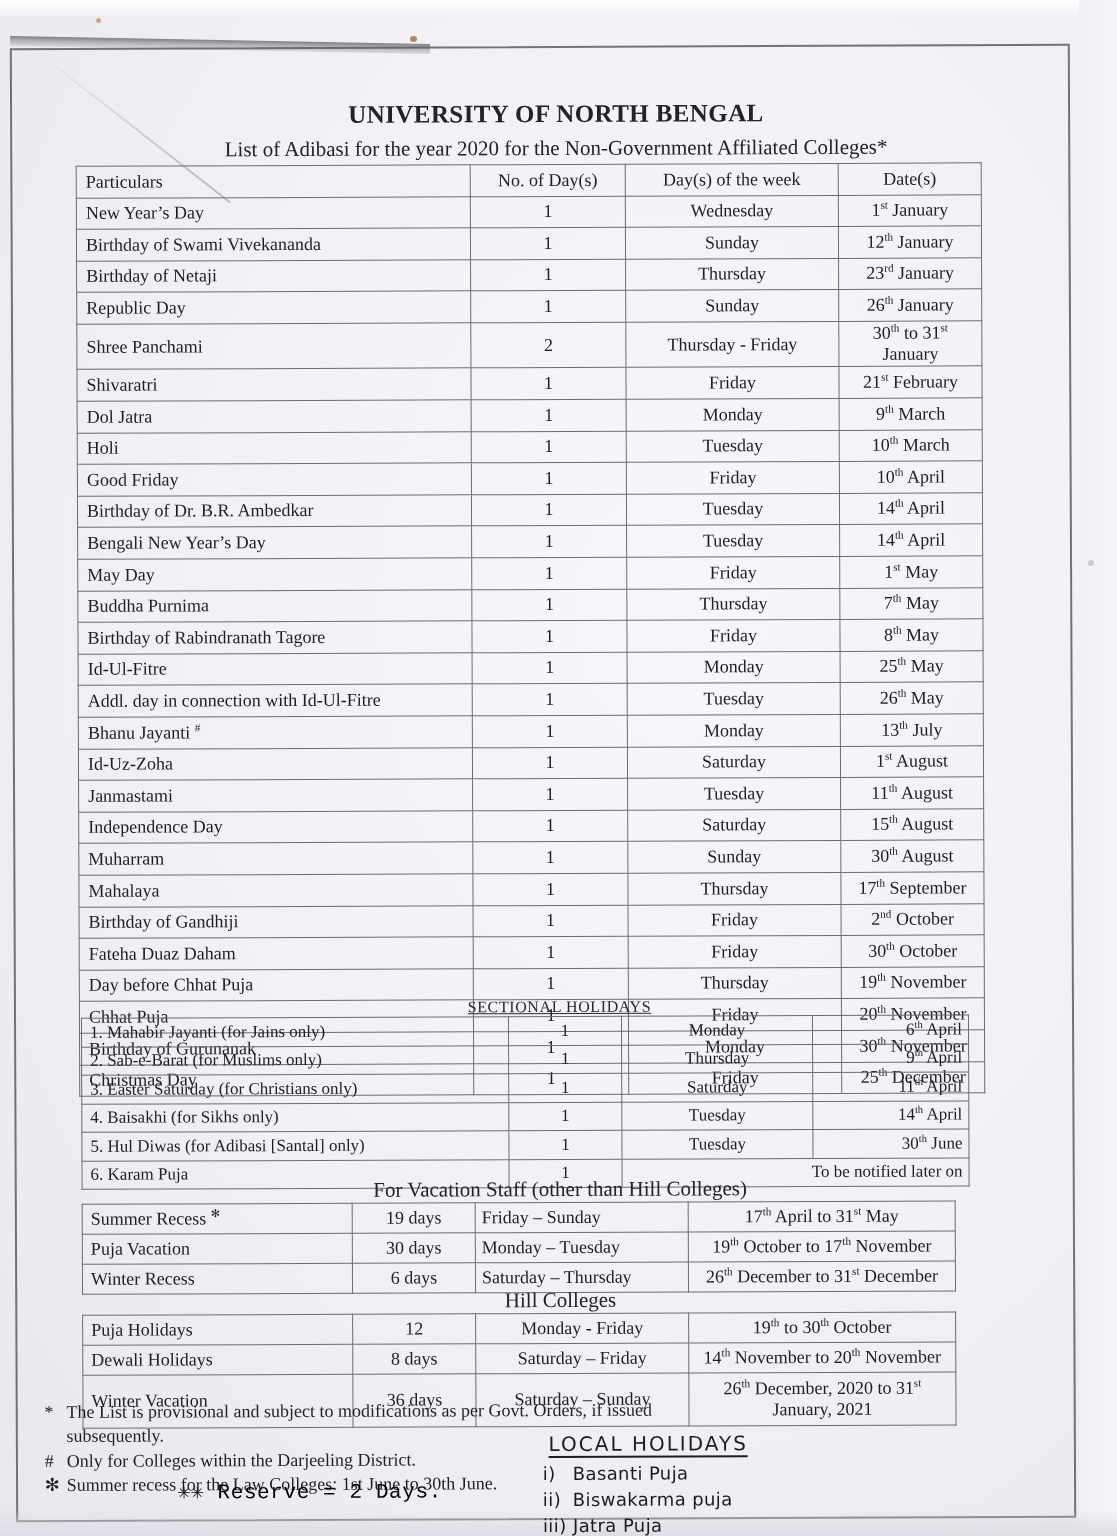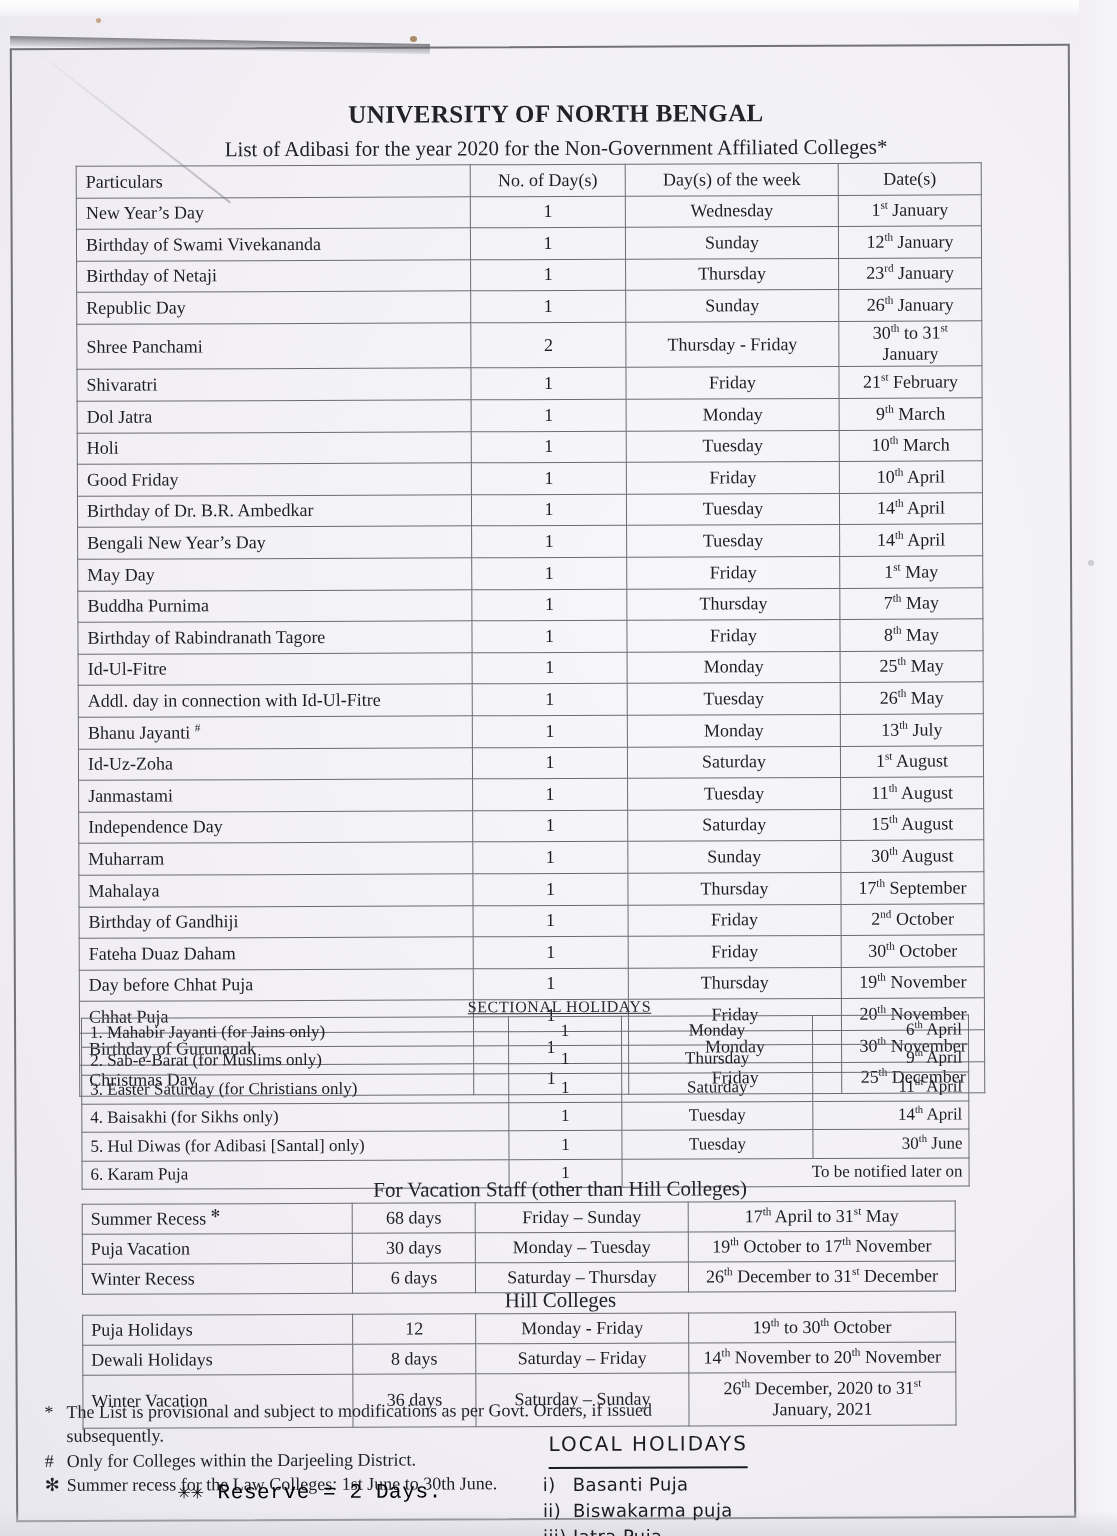--- a/index.html
+++ b/index.html
@@ -111,21 +111,21 @@
   #sectional-table td{height:25.5px;font-size:17px;}
 
   
   #vac-title{
     position:absolute;left:0;top:1177px;width:1117px;text-align:center;
     font-size:21px;color:#23222a;
   }
   #vac-wrap{position:absolute;left:80px;top:1202px;width:874px;}
   #vac-table td.p{width:255px;text-align:left;padding-left:8px;}
   #vac-table td.n{width:110px;text-align:center;}
-  #vac-table td.w{width:200px;text-align:center;}
+  #vac-table td.w{width:200px;text-align:left;}
   #vac-table td.d{text-align:center;}
   #vac-table td{height:27px;font-size:18px;}
 
   
   #hill-title{
     position:absolute;left:0;top:1288px;width:1117px;text-align:center;
     font-size:21px;color:#23222a;
   }
   #hill-wrap{position:absolute;left:80px;top:1313px;width:874px;}
   #hill-table td.p{width:255px;text-align:left;padding-left:8px;}
@@ -150,21 +150,21 @@
   }
   #reserve-note{
     position:absolute;left:175px;top:1478px;
     font-size:21px;
   }
   #local-box{position:absolute;left:540px;top:1432px;width:280px;}
   #local-title{
     font-family:"DejaVu Sans", sans-serif;
     font-size:20px;letter-spacing:2px;
     border-bottom:2px solid #1b1b22;
-    display:inline-block;padding-bottom:11px;
+    display:inline-block;padding-bottom:0;
     margin-left:6px;
   }
   .local-item{
     font-family:"DejaVu Sans", sans-serif;
     font-size:18px;margin-top:5px;letter-spacing:.4px;
   }
   .local-item .rn{display:inline-block;width:30px;}
 
   
   #sign-area{position:absolute;left:840px;top:1432px;width:250px;height:100px;}
@@ -428,21 +428,21 @@
         </tbody>
     </table>
   </div>
 
   <div id="vac-title">For Vacation Staff (other than Hill Colleges)</div>
   <div id="vac-wrap">
     <table class="doc" id="vac-table">
       <tbody id="vac-tbody">
           <tr>
             <td class="p">Summer Recess <sup>✻</sup></td>
-            <td class="n">68 days</td>
+            <td class="n">19 days</td>
             <td class="w">Friday – Sunday</td>
             <td class="d">17<sup>th</sup> April to 31<sup>st</sup> May</td>
           </tr>
           <tr>
             <td class="p">Puja Vacation</td>
             <td class="n">30 days</td>
             <td class="w">Monday – Tuesday</td>
             <td class="d">19<sup>th</sup> October to 17<sup>th</sup> November</td>
           </tr>
           <tr>

